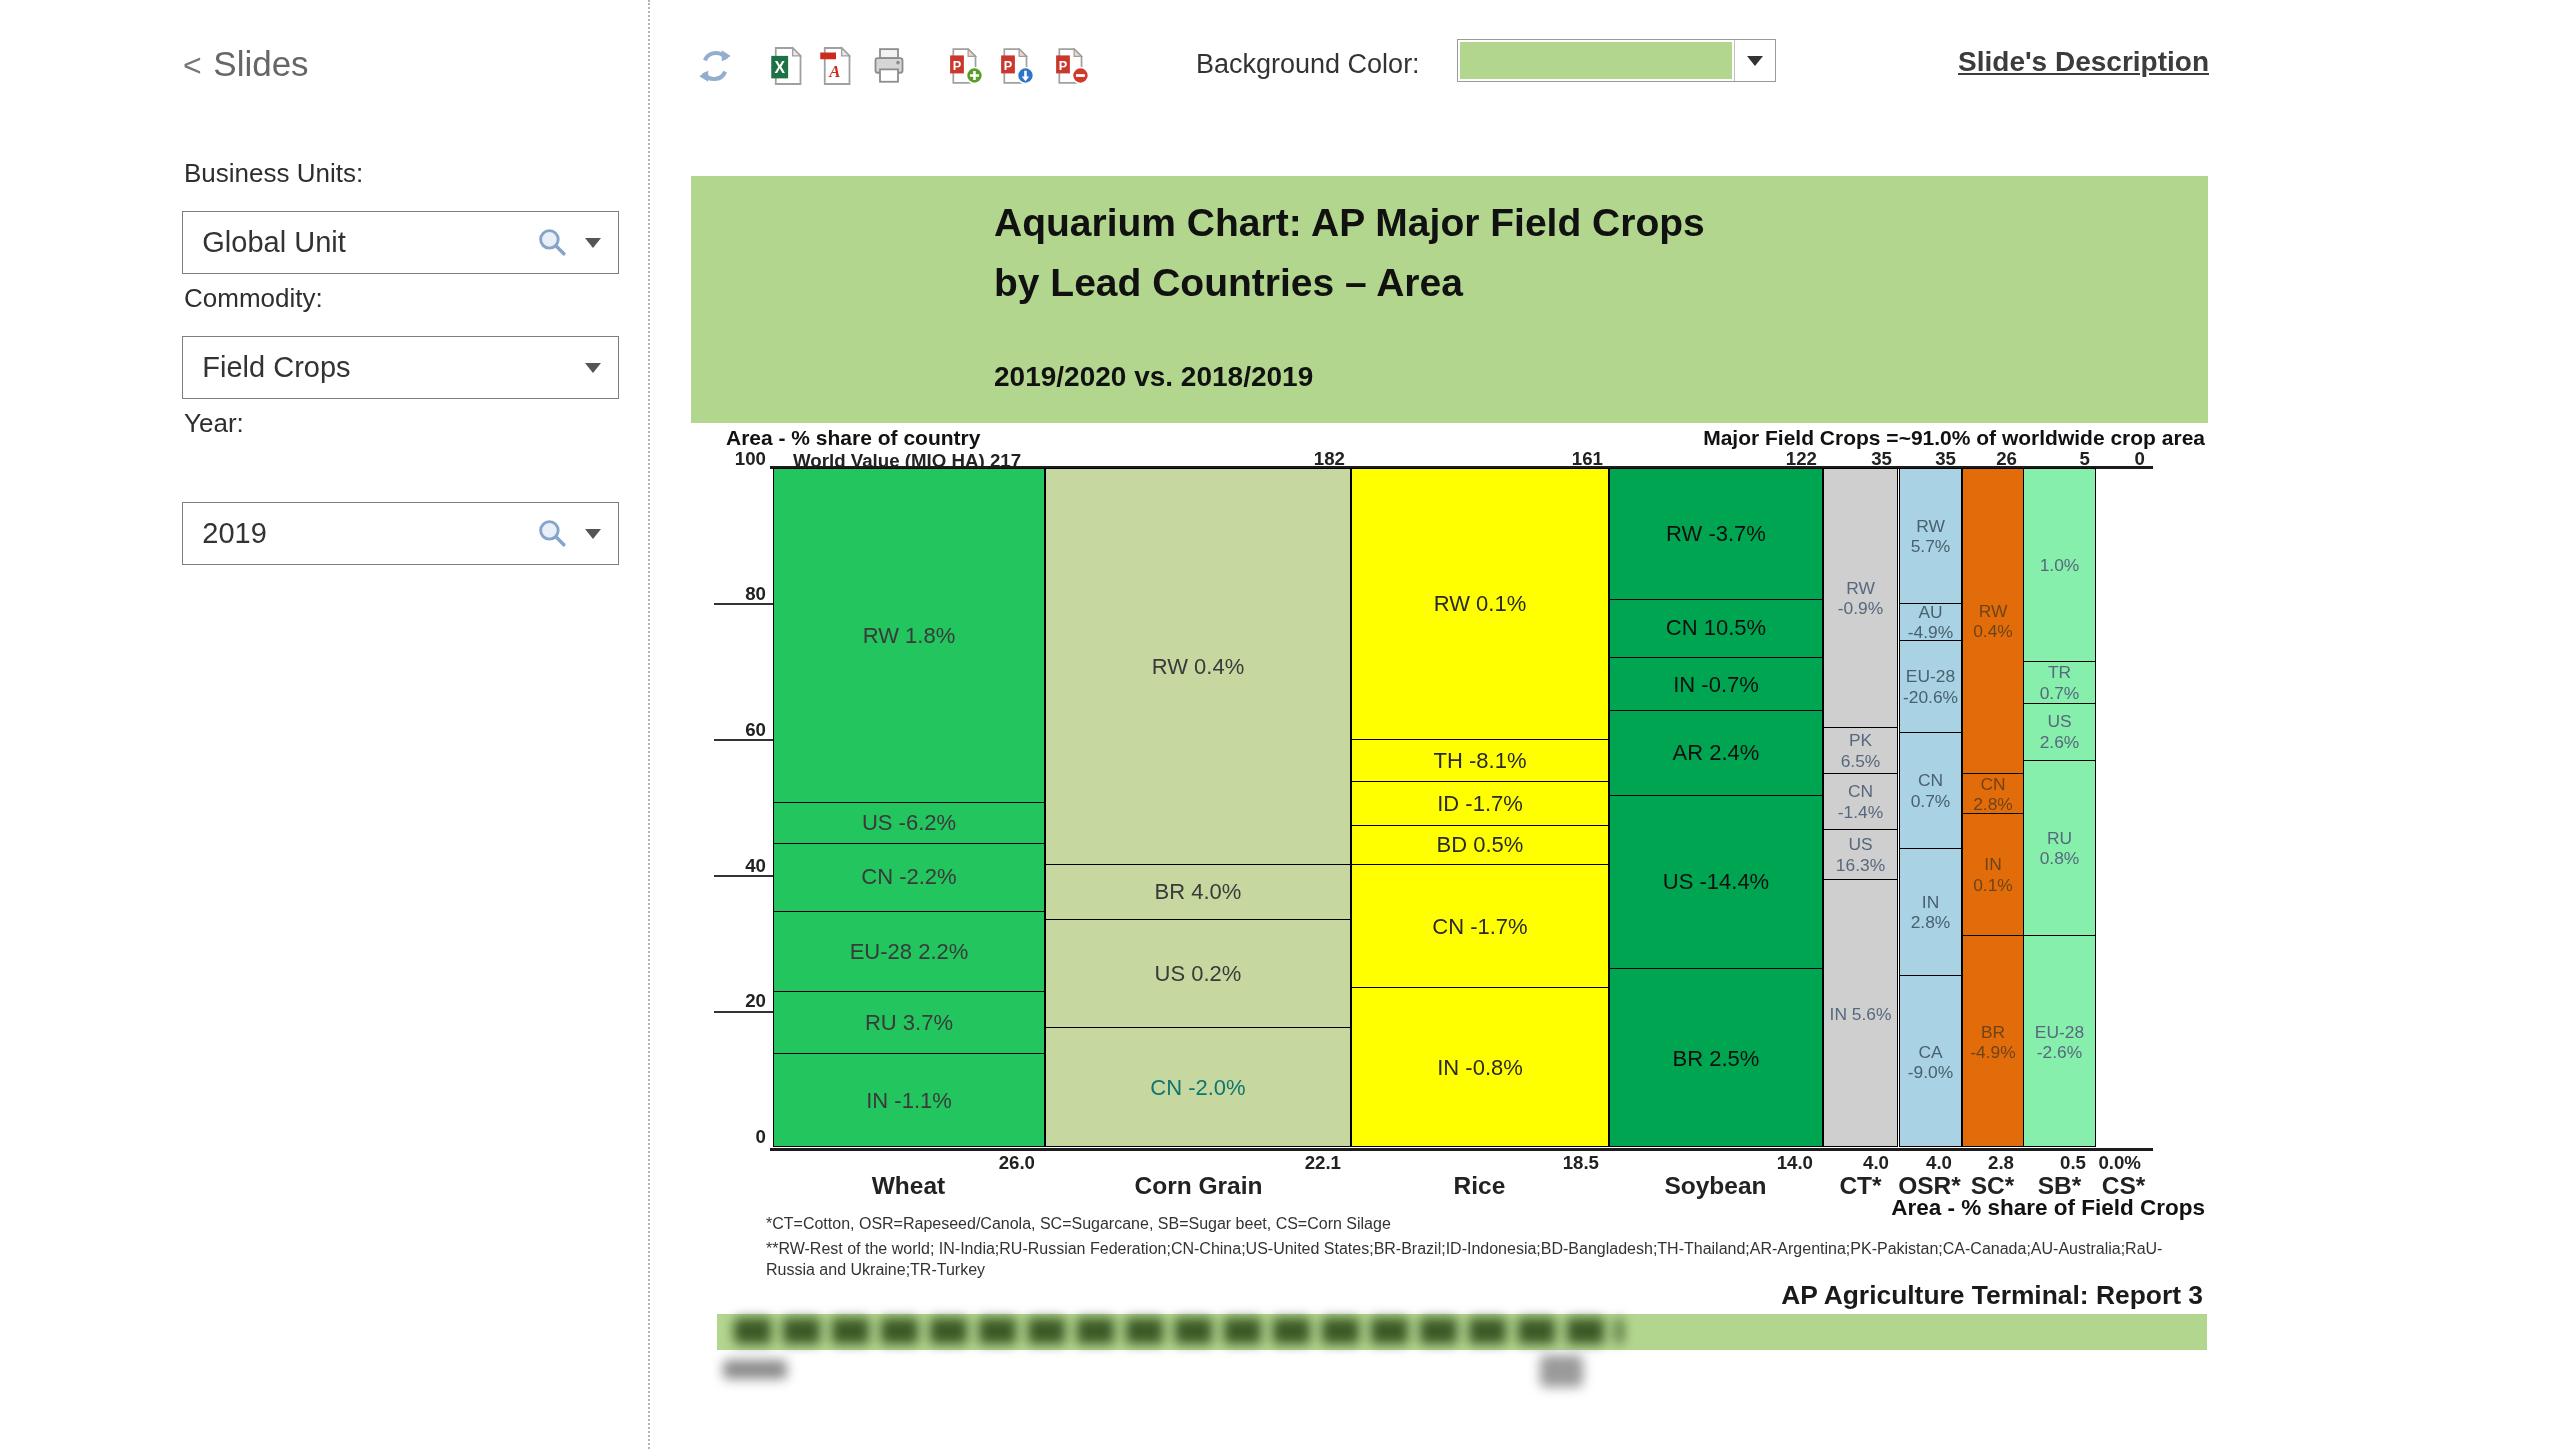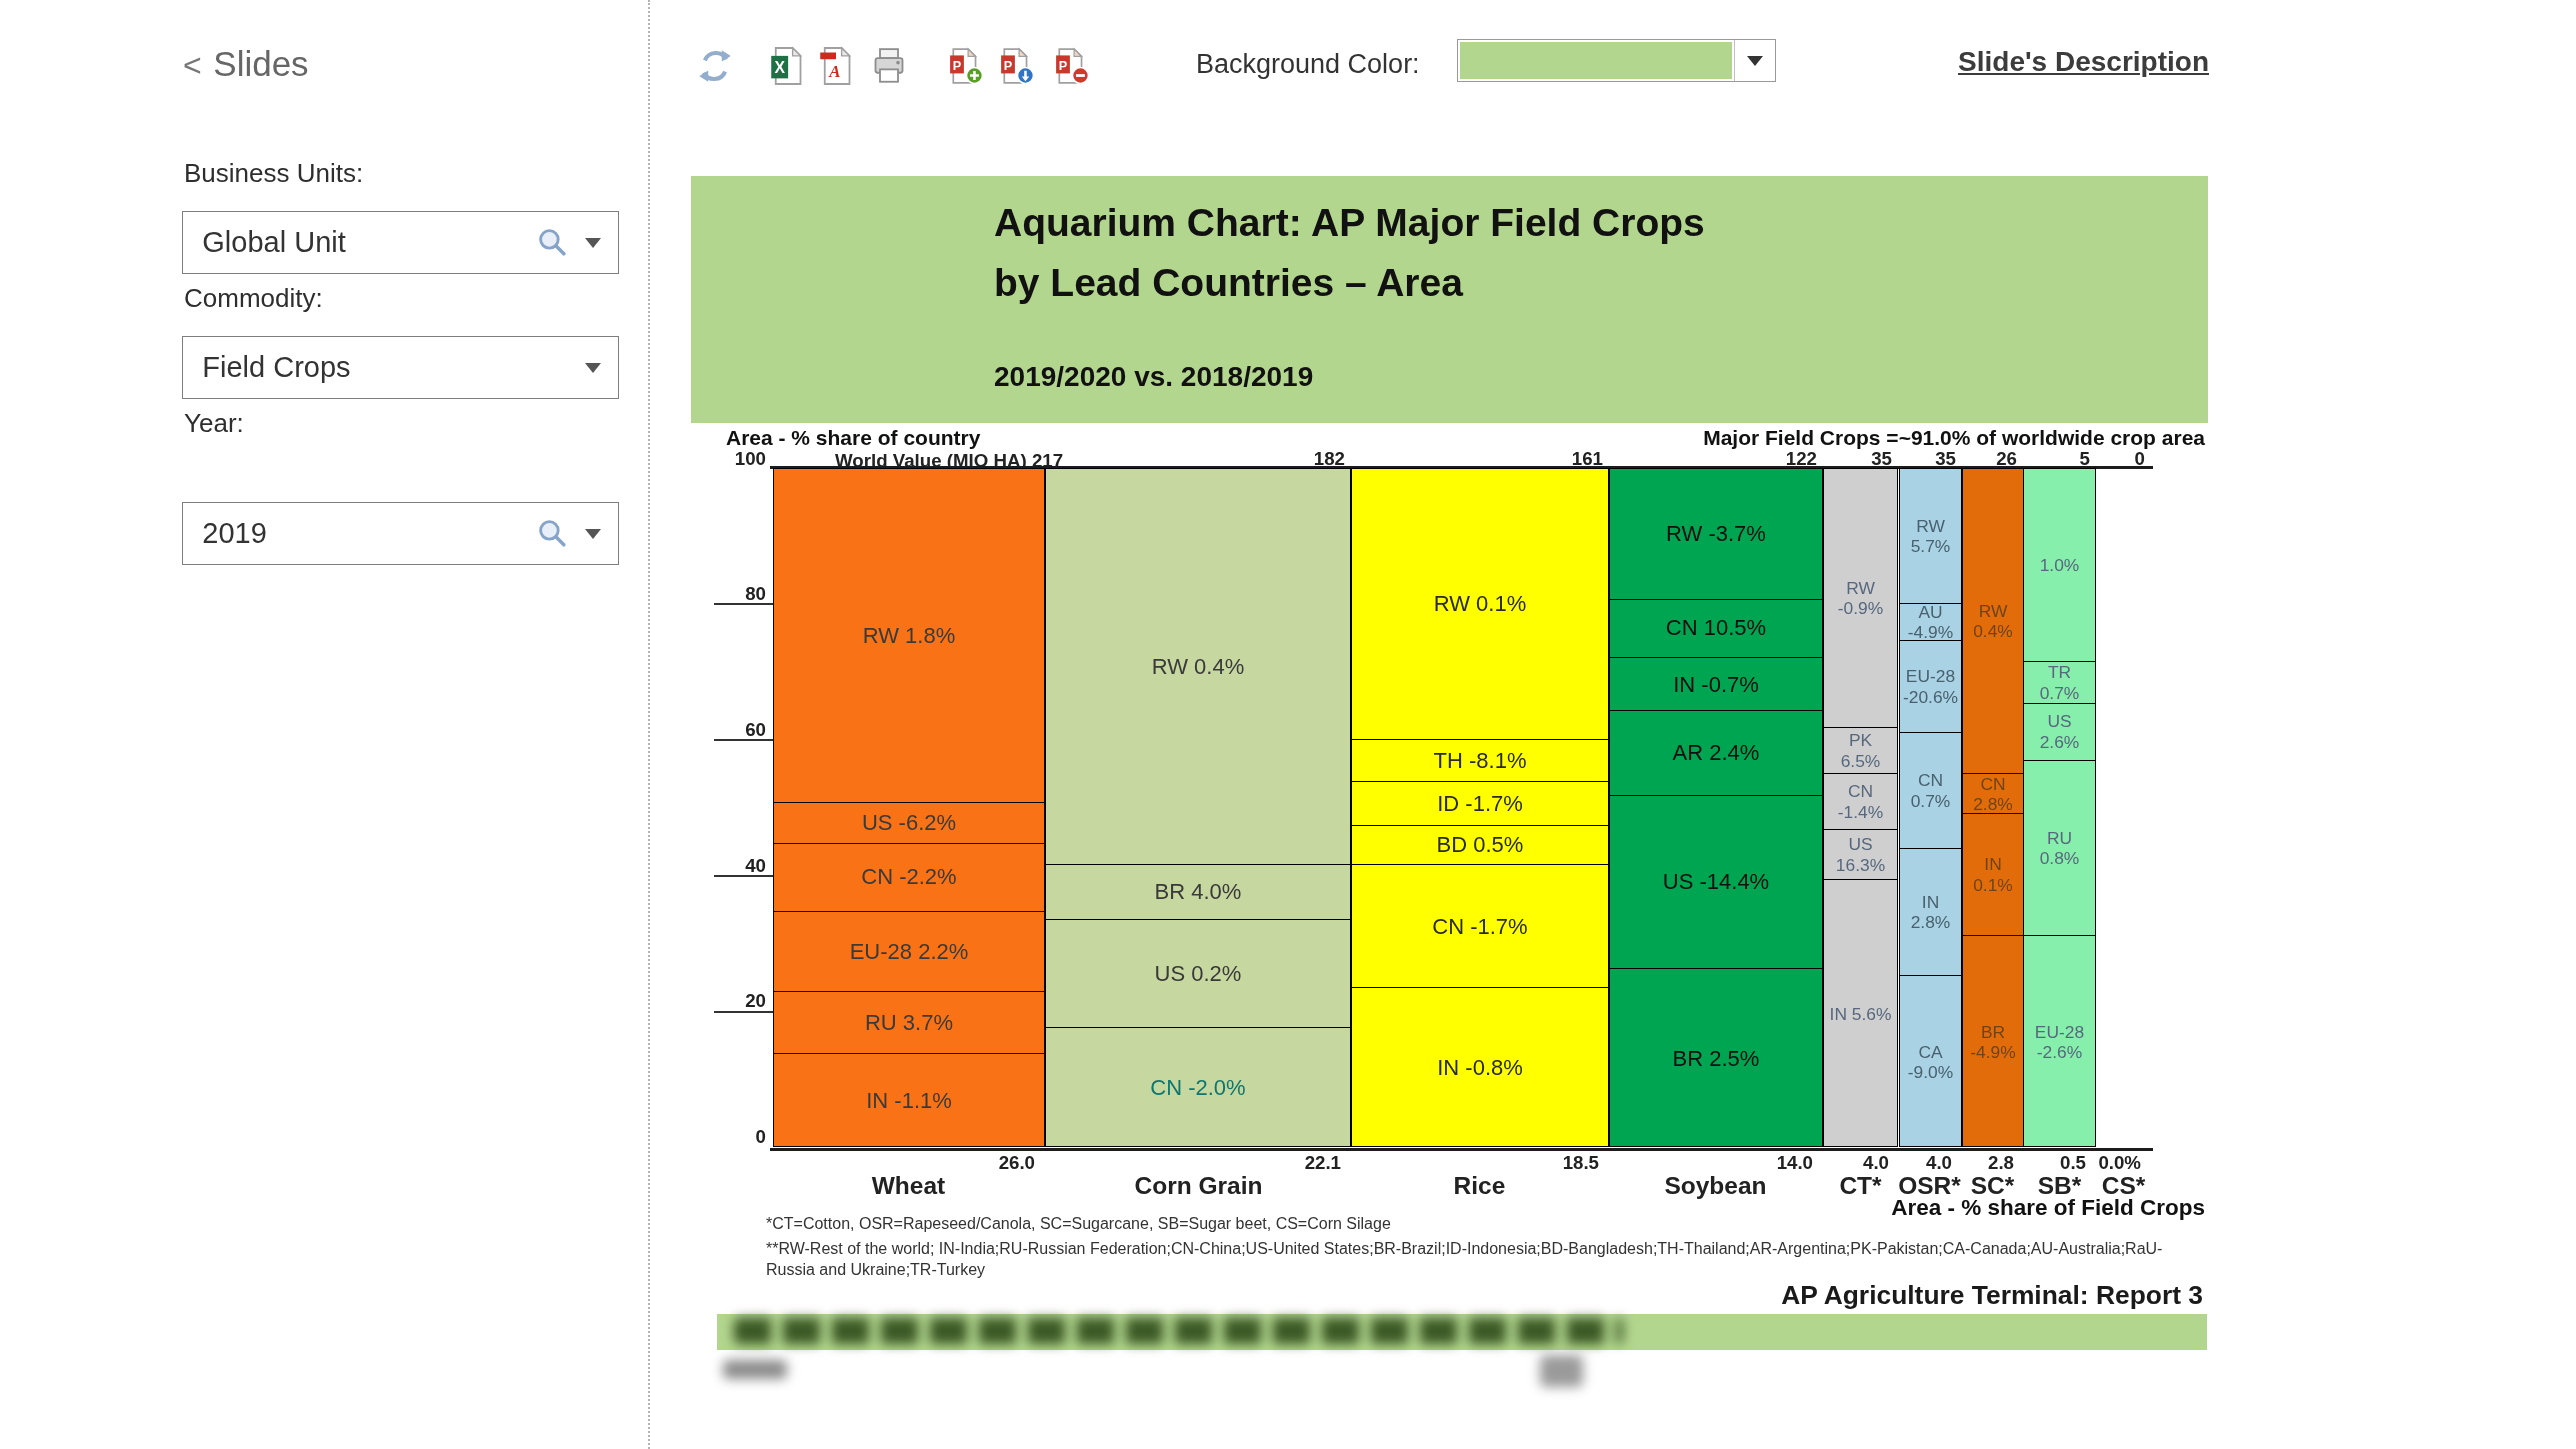--- a/index.html
+++ b/index.html
@@ -27,21 +27,21 @@
              border-left:1.3px solid #c0c0c0;}
   .desc-link{left:1958px;top:46px;width:251px;font-size:28px;font-weight:bold;color:#3c3c3c;
              text-decoration:underline;text-align:right;cursor:pointer;}
   
   .title-band{left:691px;top:176px;width:1517px;height:247px;}
   .slide-title{left:994px;top:193px;width:1159px;font-size:39px;font-weight:bold;color:#111;
                line-height:1.55;}
   .slide-subtitle{left:994px;top:361px;font-size:28px;font-weight:bold;color:#111;}
   .axis-hdr-l{left:726px;top:426px;font-size:21px;font-weight:bold;color:#111;}
   .axis-hdr-r{left:1546px;top:426px;width:659px;text-align:right;font-size:21px;font-weight:bold;color:#111;}
-  .wv-caption{left:835px;top:450px;font-size:18.7px;font-weight:bold;color:#222;}
+  .wv-caption{left:793px;top:450px;font-size:18.7px;font-weight:bold;color:#222;}
   .ytick-lbl{width:58px;text-align:right;font-size:18.7px;font-weight:bold;color:#222;}
   .tickline{left:714px;width:59px;height:1.9px;background:#333;}
   .axisline{left:770px;width:1383px;height:3.2px;background:#1c1c1c;}
   .wv-num{font-size:18.7px;font-weight:bold;color:#222;}
   .col{position:absolute;box-sizing:border-box;border:1.9px solid #000;}
   .seg{position:absolute;left:0;right:0;box-sizing:border-box;display:flex;align-items:center;
        justify-content:center;text-align:center;overflow:hidden;}
   .seg-t{border-top:1.9px solid #000;}
   .seg span{white-space:pre-line;line-height:1.15;}
   .bot-num{font-size:18.7px;font-weight:bold;color:#222;text-align:right;}
@@ -175,21 +175,21 @@
       <div class="abs ytick-lbl" style="left: 708px; top: 448px;">100</div>
       <div class="abs tickline" style="top: 603px;"></div>
       <div class="abs ytick-lbl" style="left: 708px; top: 583px;">80</div>
       <div class="abs tickline" style="top: 739px;"></div>
       <div class="abs ytick-lbl" style="left: 708px; top: 719px;">60</div>
       <div class="abs tickline" style="top: 875px;"></div>
       <div class="abs ytick-lbl" style="left: 708px; top: 855px;">40</div>
       <div class="abs tickline" style="top: 1011px;"></div>
       <div class="abs ytick-lbl" style="left: 708px; top: 990px;">20</div>
       <div class="abs ytick-lbl" style="left: 708px; top: 1126px;">0</div>
-      <div class="col" style="left: 773px; top: 468px; width: 272px; height: 679px; background: #f97316;">
+      <div class="col" style="left: 773px; top: 468px; width: 272px; height: 679px; background: #22c55e;">
         <div class="seg" style="top: 0px; height: 333px;">
           <span style="font-size: 22px; color: rgb(58, 58, 58);">RW 1.8%</span>
         </div>
         <div class="seg seg-t" style="top: 333px; height: 41px;">
           <span style="font-size: 22px; color: rgb(58, 58, 58);">US -6.2%</span>
         </div>
         <div class="seg seg-t" style="top: 374px; height: 67px;">
           <span style="font-size: 22px; color: rgb(58, 58, 58);">CN -2.2%</span>
         </div>
         <div class="seg seg-t" style="top: 442px; height: 81px;">

